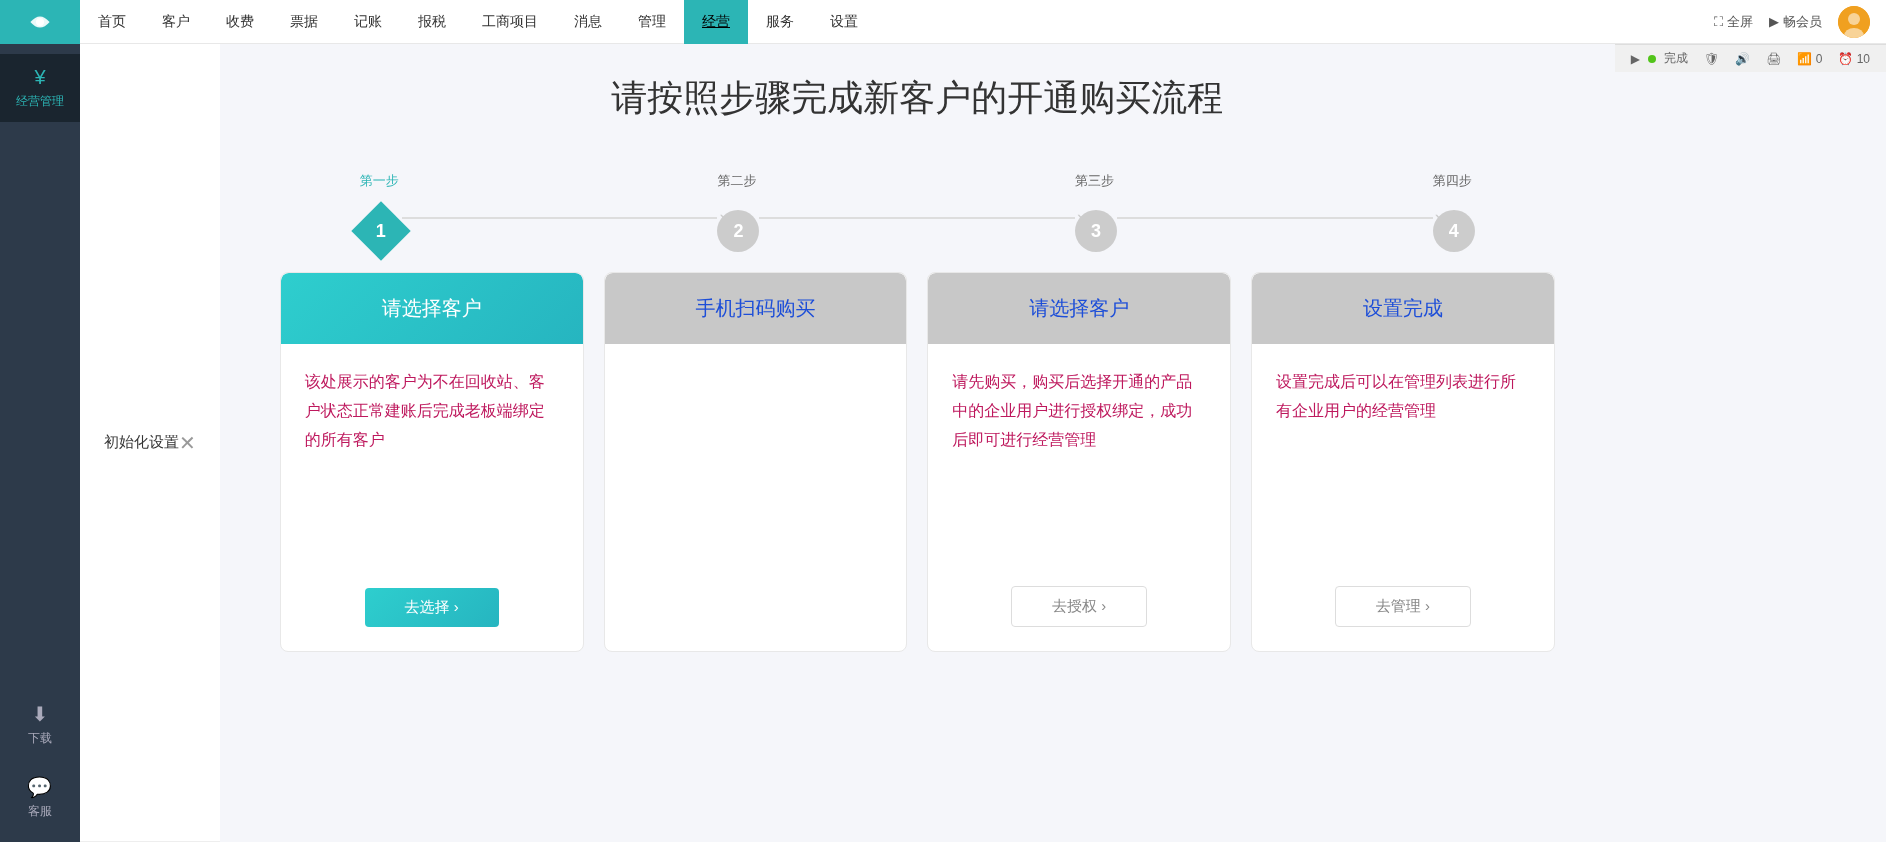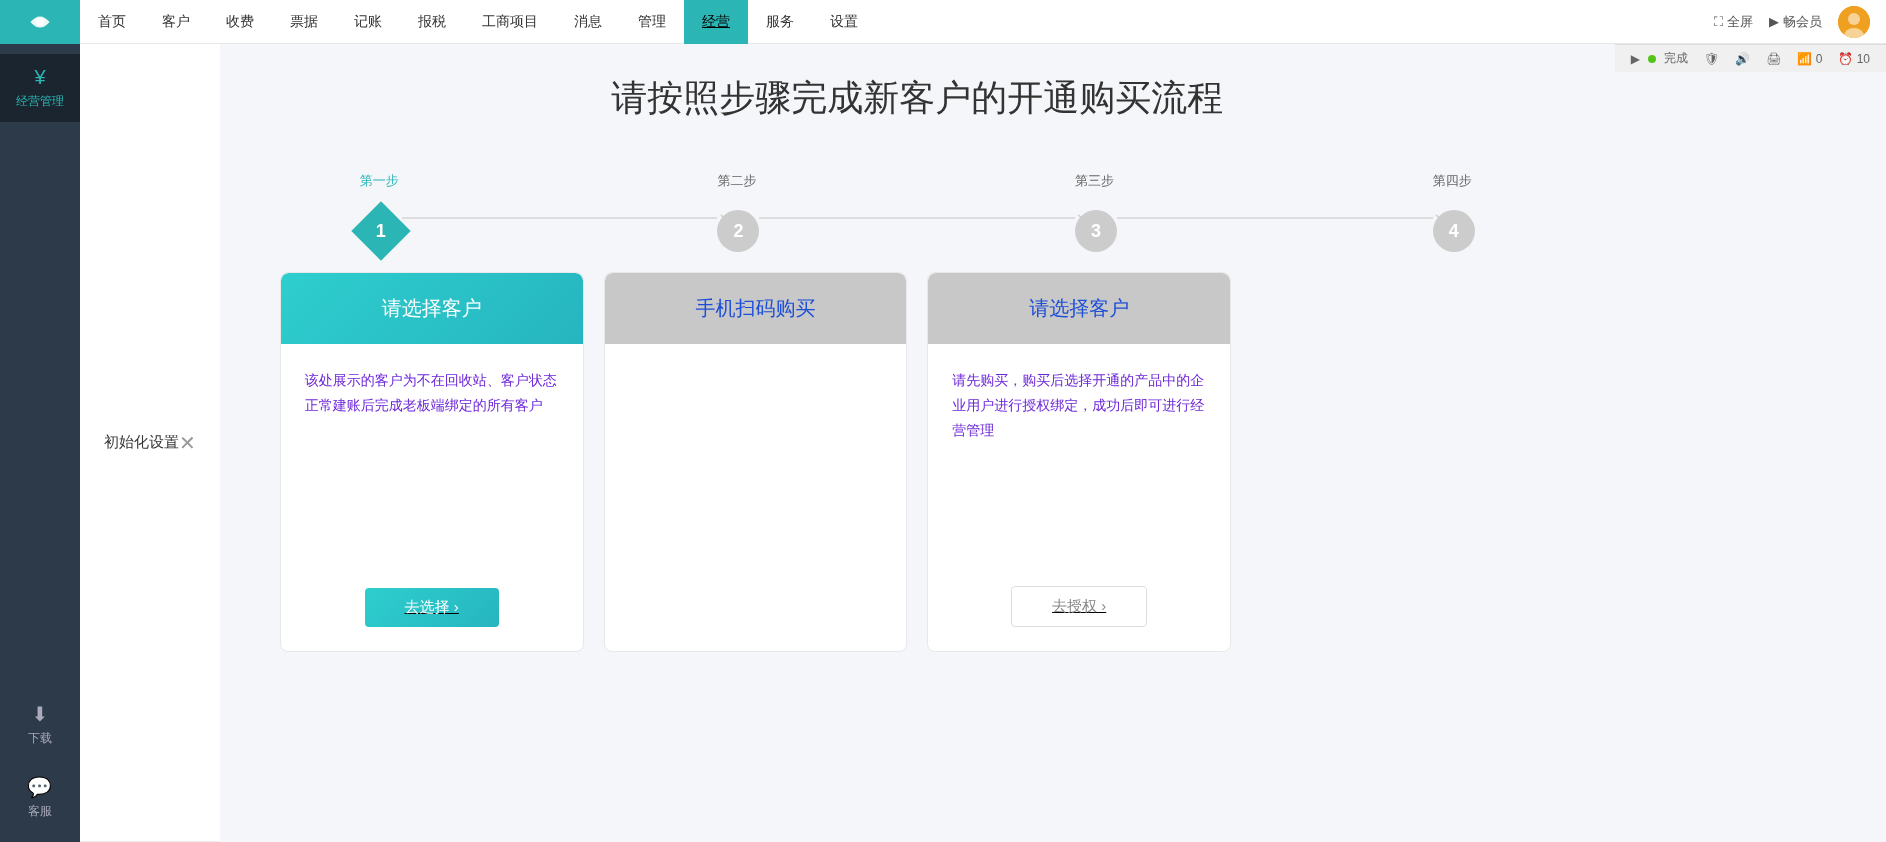--- a/index.html
+++ b/index.html
@@ -250,30 +250,29 @@
       color: #fff;
     }
     .step-card-header.inactive {
       background: #c8c8c8;
       color: #1d4ed8;
     }
 
     .step-card-body {
       padding: 24px 24px 16px 24px;
       flex: 1;
-      font-size: 14px;
-      color: #6d28d9;
+      font-size: 16px;
+      color: #be185d;
       line-height: 1.8;
     }
 
     .step-card-footer {
       padding: 16px 24px 24px;
       display: flex;
       justify-content: center;
-      text-decoration: underline;
     }
 
     .step-btn {
       padding: 10px 40px;
       border-radius: 4px;
       font-size: 15px;
       border: none;
       cursor: pointer;
       display: flex;
       align-items: center;
@@ -446,20 +445,27 @@
         </div>
 
         <div class="step-card">
           <div class="step-card-header inactive">请选择客户</div>
           <div class="step-card-body">请先购买，购买后选择开通的产品中的企业用户进行授权绑定，成功后即可进行经营管理</div>
           <div class="step-card-footer">
             <button class="step-btn secondary">去授权 ›</button>
           </div>
         </div>
 
+        <div class="step-card">
+          <div class="step-card-header inactive">设置完成</div>
+          <div class="step-card-body">设置完成后可以在管理列表进行所有企业用户的经营管理</div>
+          <div class="step-card-footer">
+            <button class="step-btn secondary">去管理 ›</button>
+          </div>
+        </div>
 
       </div>
     </div>
 
     <div class="status-bar">
       <div class="status-bar-left">
         <span>▶</span>
         <div class="status-dot"></div>
         <span>完成</span>
       </div>

